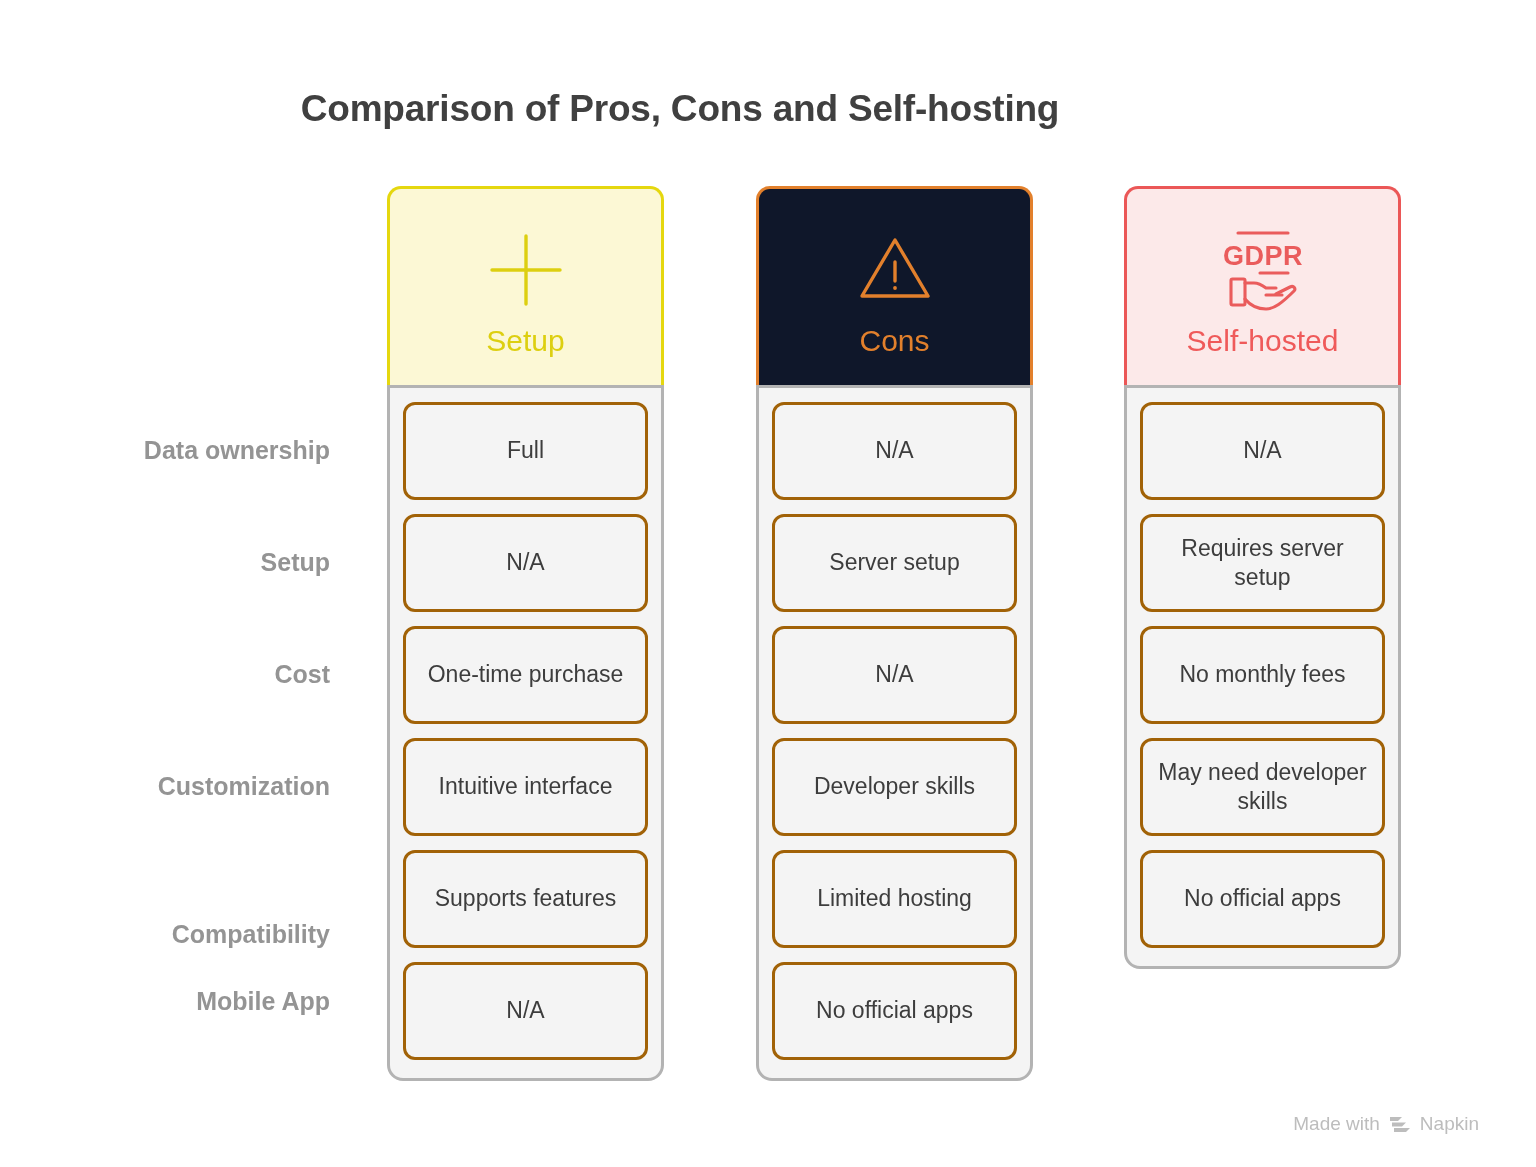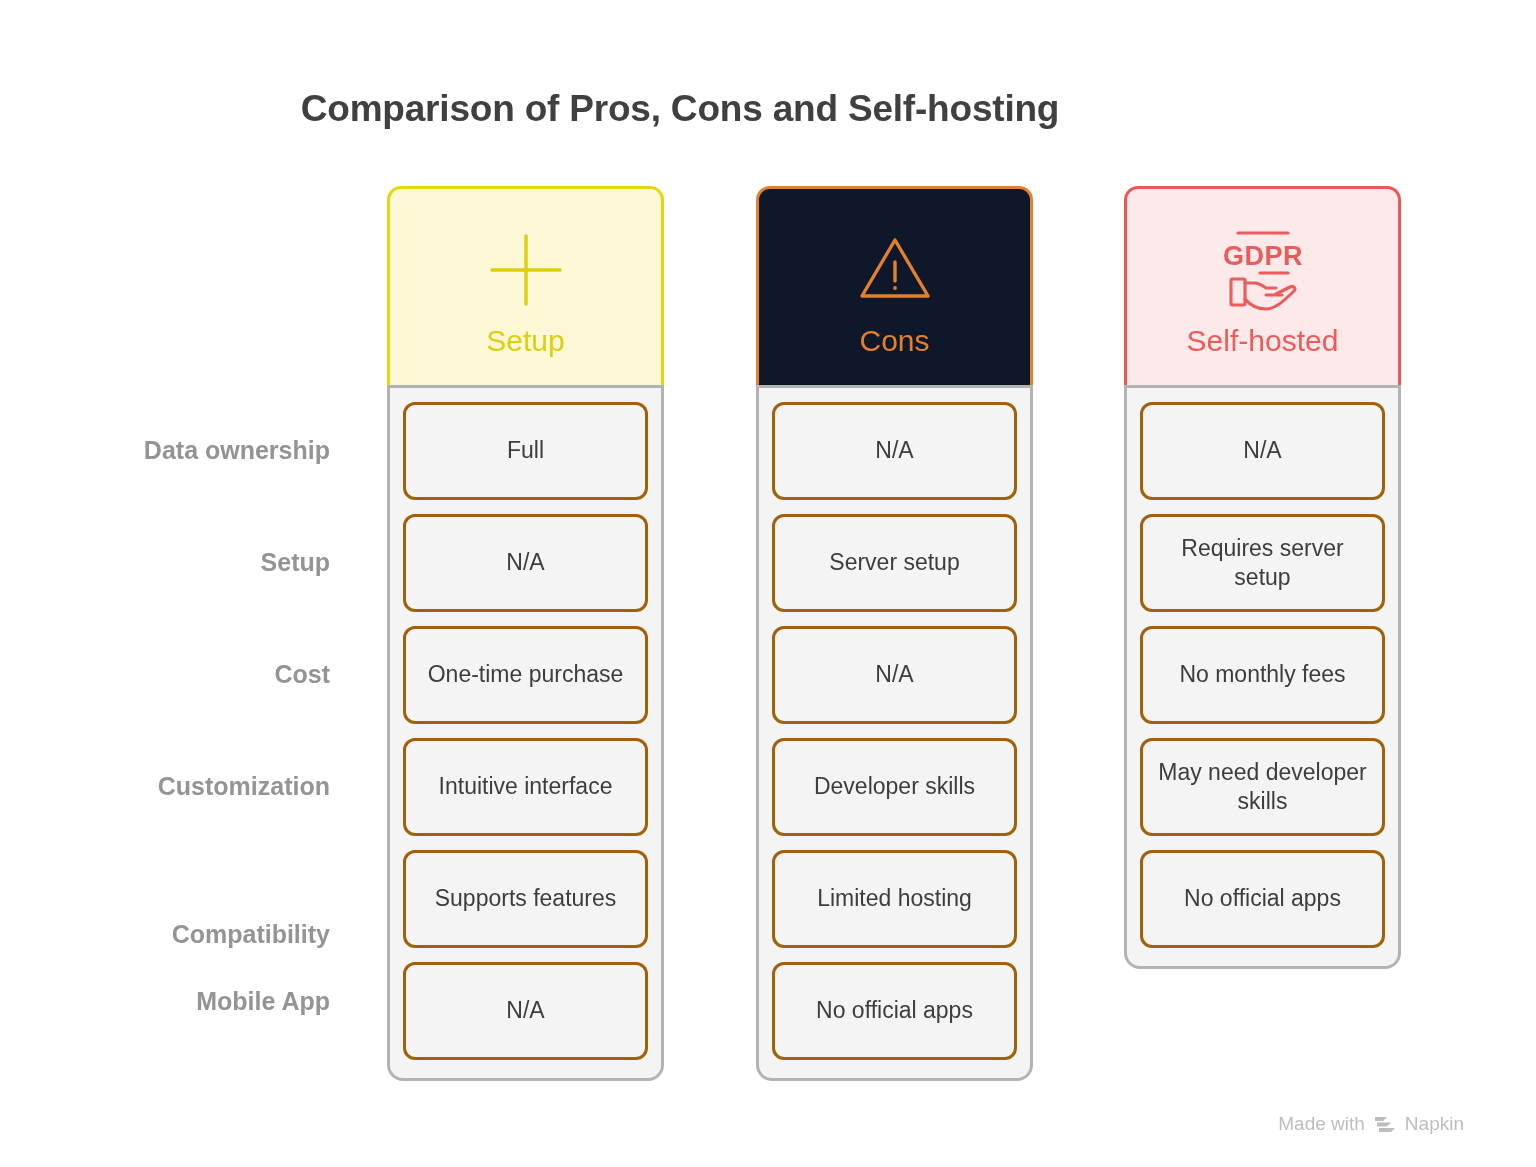--- a/index.html
+++ b/index.html
@@ -116,21 +116,21 @@
     text-align: center;
     font-size: 23px;
     color: #3d3d3d;
     line-height: 1.28;
     padding: 4px 12px;
   }
 
   
   .watermark {
     position: absolute;
-    right: 72px;
+    right: 57px;
     bottom: 32px;
     display: flex;
     align-items: center;
     gap: 9px;
     color: #bdbdbd;
     font-size: 19px;
   }
   .watermark .napkin-mark {
     display: inline-flex;
     align-items: center;

